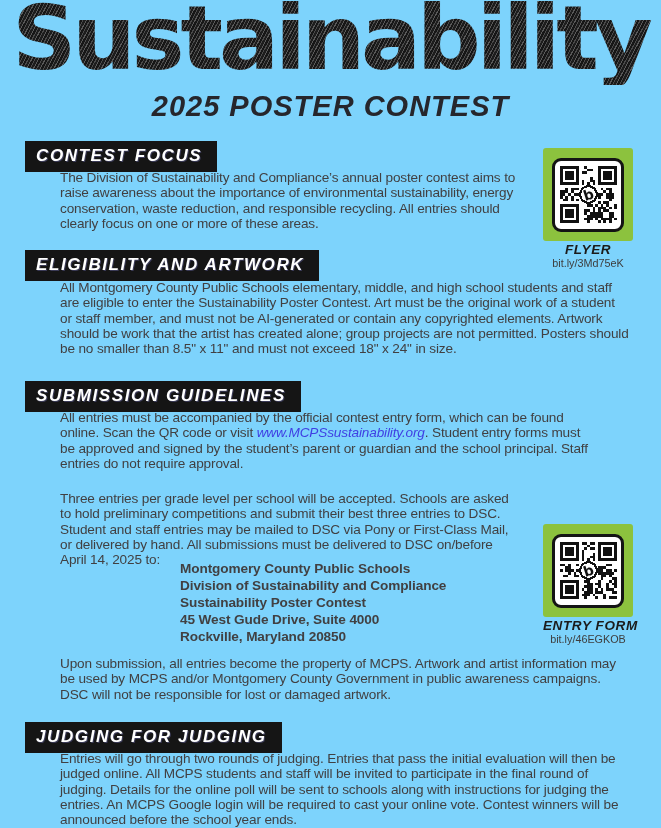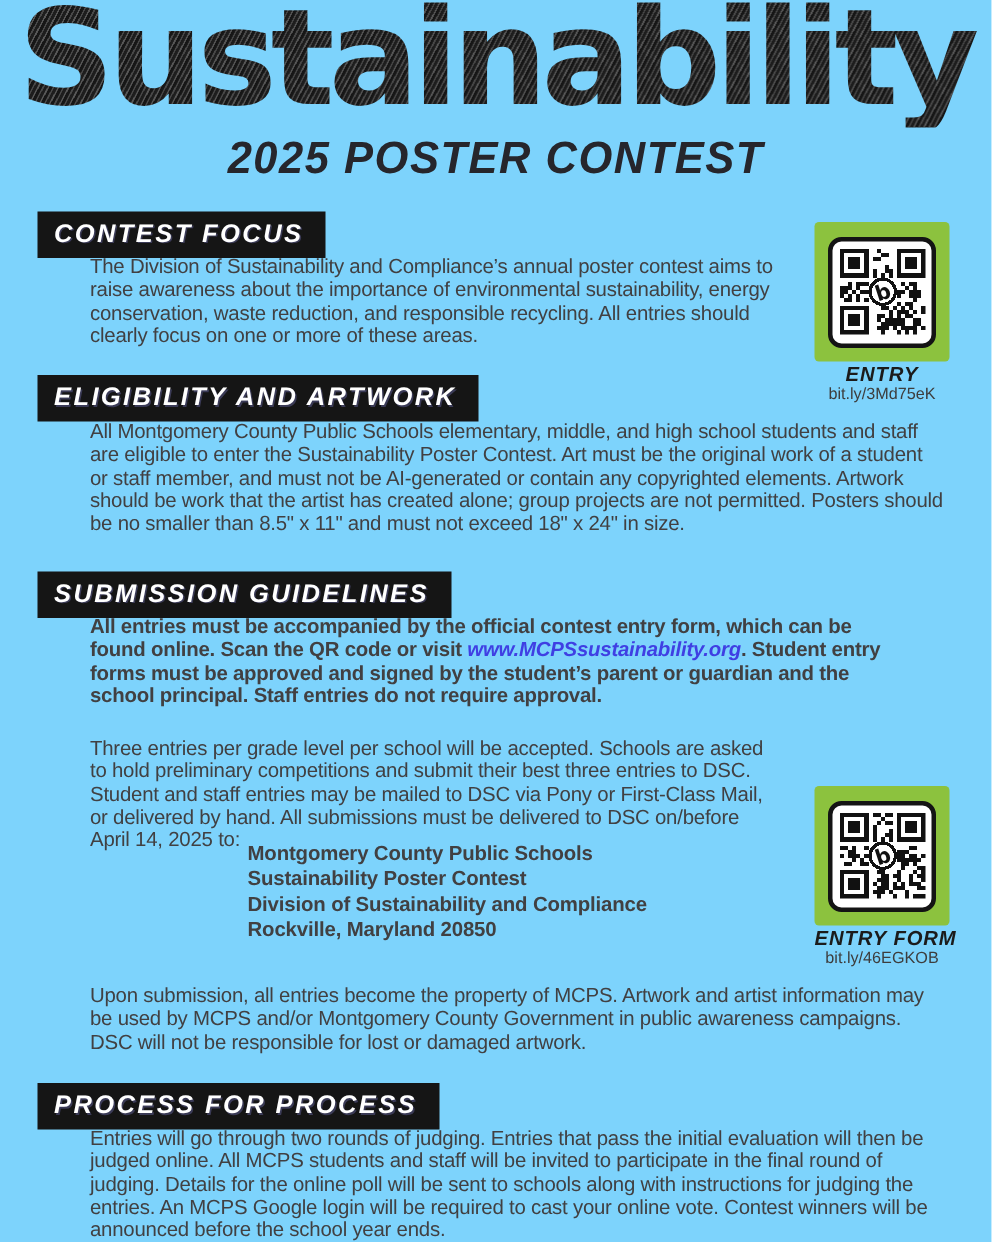--- a/index.html
+++ b/index.html
@@ -32,21 +32,21 @@
     text-shadow:1px 1px 0 rgba(90,90,140,.55);
   }
   
   .para{
     position:absolute;left:60px;color:#414042;font-size:13.6px;
     line-height:15.3px;letter-spacing:-0.15px;
   }
   .weblink{color:var(--link-blue,#3f3fe3);font-style:italic;text-decoration:none;}
   .bold{font-weight:normal;}
   .address{
-    position:absolute;left:165px;font-weight:bold;color:#414042;
+    position:absolute;left:180px;font-weight:bold;color:#414042;
     font-size:13.6px;line-height:17px;letter-spacing:-0.1px;
   }
   
   .qr{position:absolute;width:90px;text-align:center;}
   .qr-green{
     background:var(--accent-green,#8cc23e);border-radius:3px;
     width:90px;height:93px;display:flex;align-items:center;justify-content:center;
   }
   .qr-white{
     background:#ffffff;border:3.5px solid #141414;border-radius:9px;
@@ -180,41 +180,42 @@
             <rect x="15" y="1" width="5" height="5" fill="#fff"></rect>
             <rect x="16" y="2" width="3" height="3" fill="#111"></rect>
             <rect x="0" y="14" width="7" height="7" fill="#111"></rect>
             <rect x="1" y="15" width="5" height="5" fill="#fff"></rect>
             <rect x="2" y="16" width="3" height="3" fill="#111"></rect>
             <circle cx="10.5" cy="10.5" r="3.1" fill="#fff" stroke="#111" stroke-width="0.8"></circle>
             <text x="10.5" y="12.4" text-anchor="middle" font-family="DejaVu Sans, sans-serif" font-size="5.2" font-weight="bold" fill="#111" transform="rotate(-18 10.5 10.5)">b</text>
           </svg>
       </div>
     </div>
-    <div class="qr-label">ENTRY</div>
+    <div class="qr-label">FLYER</div>
     <div class="qr-url">bit.ly/3Md75eK</div>
   </div>
 
   <div class="banner" style="top:250px;">ELIGIBILITY AND ARTWORK</div>
   <div class="para" style="top:280px;width:570px;">All Montgomery County Public Schools elementary, middle, and high school students and staff are eligible to enter the Sustainability Poster Contest. Art must be the original work of a student or staff member, and must not be AI-generated or contain any copyrighted elements. Artwork should be work that the artist has created alone; group projects are not permitted. Posters should be no smaller than 8.5" x 11" and must not exceed 18" x 24" in size.</div>
 
   <div class="banner" style="top:381px;">SUBMISSION GUIDELINES</div>
 
-  <div class="para" style="top:410px;width:528px;font-weight:bold;">
+  <div class="para" style="top:410px;width:528px;">
     <span>All entries must be accompanied by the official contest entry form, which can be found online. Scan the QR code or visit </span><a href="#" class="weblink">www.MCPSsustainability.org</a><span>. Student entry forms must be approved and signed by the student’s parent or guardian and the school principal. Staff entries do not require approval.</span>
   </div>
 
   <div class="para" style="top:491px;width:452px;">
     <span>Three entries per grade level per school will be accepted. Schools are asked to hold preliminary competitions and submit their best three entries to DSC. Student and staff entries may be mailed to DSC via Pony or First-Class Mail, or delivered by hand. All submissions must be delivered to DSC on/before </span><span class="bold">April 14, 2025</span><span> to:</span>
   </div>
 
   <div class="address" style="top:560px;">
     <div>Montgomery County Public Schools</div>
+    <div>Division of Sustainability and Compliance</div>
     <div>Sustainability Poster Contest</div>
-    <div>Division of Sustainability and Compliance</div>
+    <div>45 West Gude Drive, Suite 4000</div>
     <div>Rockville, Maryland 20850</div>
   </div>
 
   <div class="qr" style="left:543px;top:524px;">
     <div class="qr-green">
       <div class="qr-white">
         <svg class="qr-svg" viewBox="0 0 21 21" shape-rendering="crispEdges" aria-hidden="true">
             <rect x="8" y="0" width="1" height="1" fill="#111"></rect>
             <rect x="9" y="0" width="1" height="1" fill="#111"></rect>
             <rect x="11" y="0" width="1" height="1" fill="#111"></rect>
@@ -329,16 +330,16 @@
             <text x="10.5" y="12.4" text-anchor="middle" font-family="DejaVu Sans, sans-serif" font-size="5.2" font-weight="bold" fill="#111" transform="rotate(-18 10.5 10.5)">b</text>
           </svg>
       </div>
     </div>
     <div class="qr-label">ENTRY FORM</div>
     <div class="qr-url">bit.ly/46EGKOB</div>
   </div>
 
   <div class="para" style="top:656px;width:570px;">Upon submission, all entries become the property of MCPS. Artwork and artist information may be used by MCPS and/or Montgomery County Government in public awareness campaigns. DSC will not be responsible for lost or damaged artwork.</div>
 
-  <div class="banner" style="top:722px;">PROCESS FOR PROCESS</div>
+  <div class="banner" style="top:722px;">JUDGING FOR JUDGING</div>
   <div class="para" style="top:751px;width:578px;">Entries will go through two rounds of judging. Entries that pass the initial evaluation will then be judged online. All MCPS students and staff will be invited to participate in the final round of judging. Details for the online poll will be sent to schools along with instructions for judging the entries. An MCPS Google login will be required to cast your online vote. Contest winners will be announced before the school year ends.</div>
 
 </div>
 
 </body></html>

